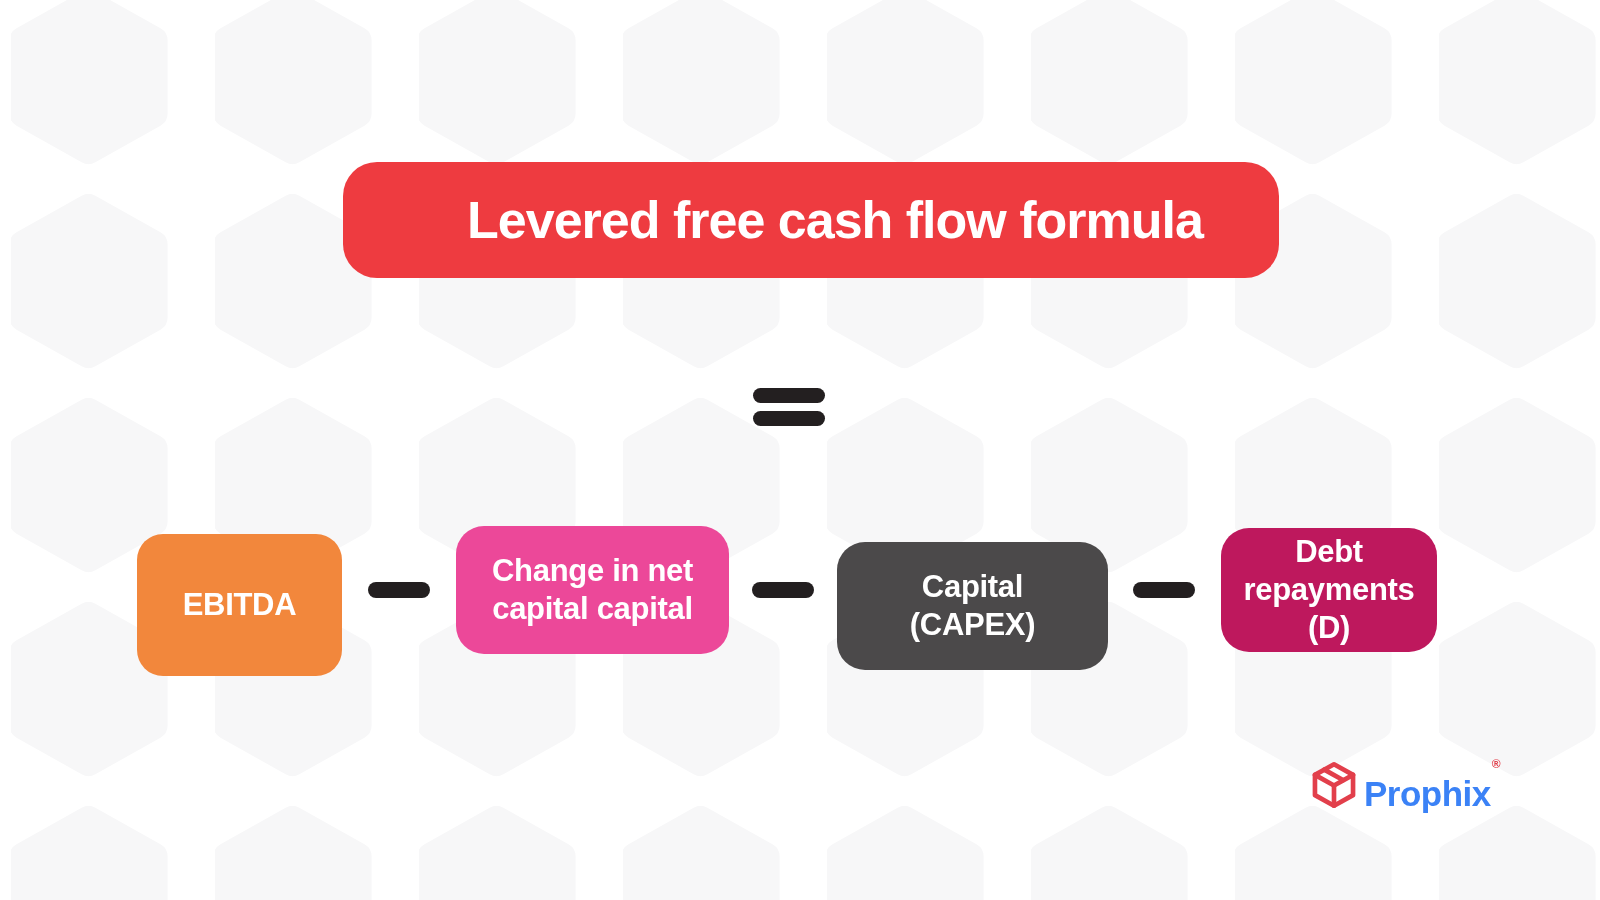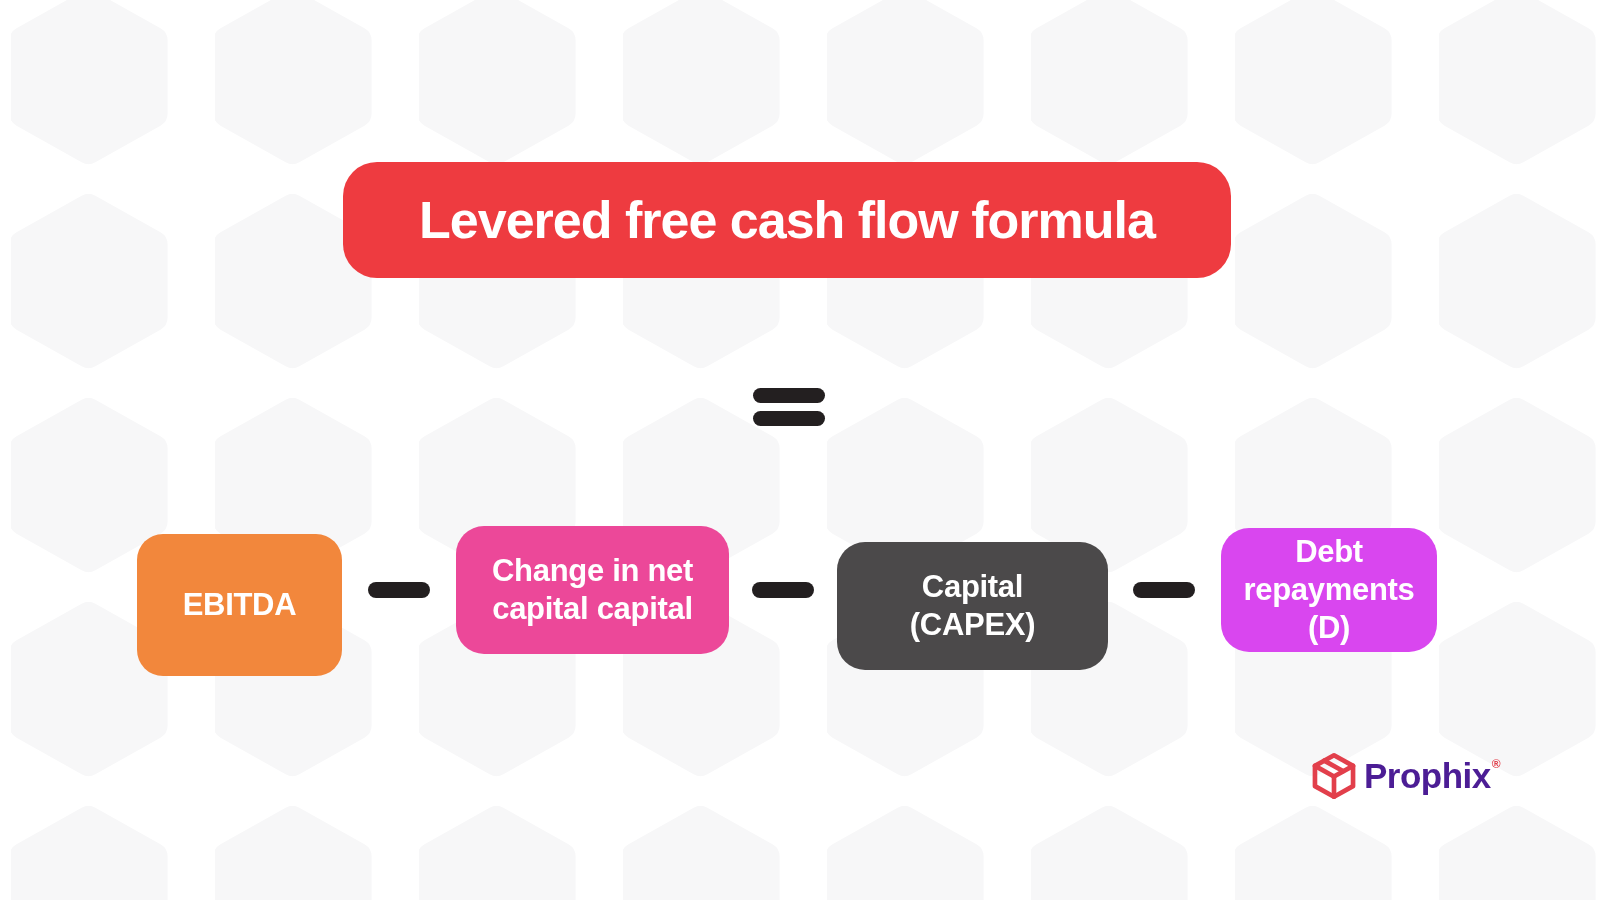--- a/index.html
+++ b/index.html
@@ -88,25 +88,26 @@
     left: 1312px; top: 752px;
     display: flex;
     align-items: center;
   }
   .logo .cube {
     width: 44px; height: 48px;
     display: block;
   }
   .logo .logo-text {
     margin-left: 8px;
-    color: #4c1d95;
+    color: #3b82f6;
     font-size: 35px;
     font-weight: bold;
     letter-spacing: -0.5px;
     line-height: 48px;
+    margin-top: 18px;
   }
   .logo .reg {
     color: #E23F4B;
     font-size: 12px;
     font-weight: bold;
     align-self: flex-start;
     margin-top: 5px;
     margin-left: 1px;
   }
 </style>
@@ -117,21 +118,21 @@
 
   <svg class="hex-bg" width="1600" height="900" viewBox="0 0 1600 900" xmlns="http://www.w3.org/2000/svg" aria-hidden="true">
     <defs>
       <pattern id="hexPat" x="11" y="-10" width="204" height="204" patternUnits="userSpaceOnUse">
         <polygon points="77.5,13.9 142.6,50.5 142.6,123.5 77.5,160.1 12.4,123.5 12.4,50.5" fill="#F7F7F8" stroke="#F7F7F8" stroke-width="28" stroke-linejoin="round"></polygon>
       </pattern>
     </defs>
     <rect x="0" y="0" width="1600" height="900" fill="url(#hexPat)"></rect>
   </svg>
 
-  <div class="title-box" style="background-color: rgb(238, 59, 64);">
+  <div class="title-box" style="background-color: rgb(238, 59, 64); padding-left: 48px;">
     <span class="title-text">Levered free cash flow formula</span>
   </div>
 
   <div class="equals">
     <div class="bar"></div>
     <div class="bar"></div>
   </div>
 
   <div class="term term-0" style="background-color: rgb(242, 135, 60);">
     <span class="line">EBITDA</span>
@@ -146,21 +147,21 @@
 
   <div class="minus minus-1"></div>
 
   <div class="term term-2" style="background-color: rgb(75, 73, 74);">
     <span class="line">Capital</span>
     <span class="line">(CAPEX)</span>
   </div>
 
   <div class="minus minus-2"></div>
 
-  <div class="term term-3" style="background-color: #d946ef;">
+  <div class="term term-3" style="background-color: #be185d;">
     <span class="line">Debt</span>
     <span class="line">repayments</span>
     <span class="line">(D)</span>
   </div>
 
   <div class="logo">
     <svg class="cube" viewBox="0 0 52 56" xmlns="http://www.w3.org/2000/svg" aria-hidden="true">
       <g fill="none" stroke="#E23F4B" stroke-width="5.5" stroke-linejoin="round" stroke-linecap="round">
         <path d="M26 3.5 L48.5 16 V40 L26 52.5 L3.5 40 V16 Z"></path>
         <path d="M3.5 16 L26 28.5 L48.5 16"></path>

